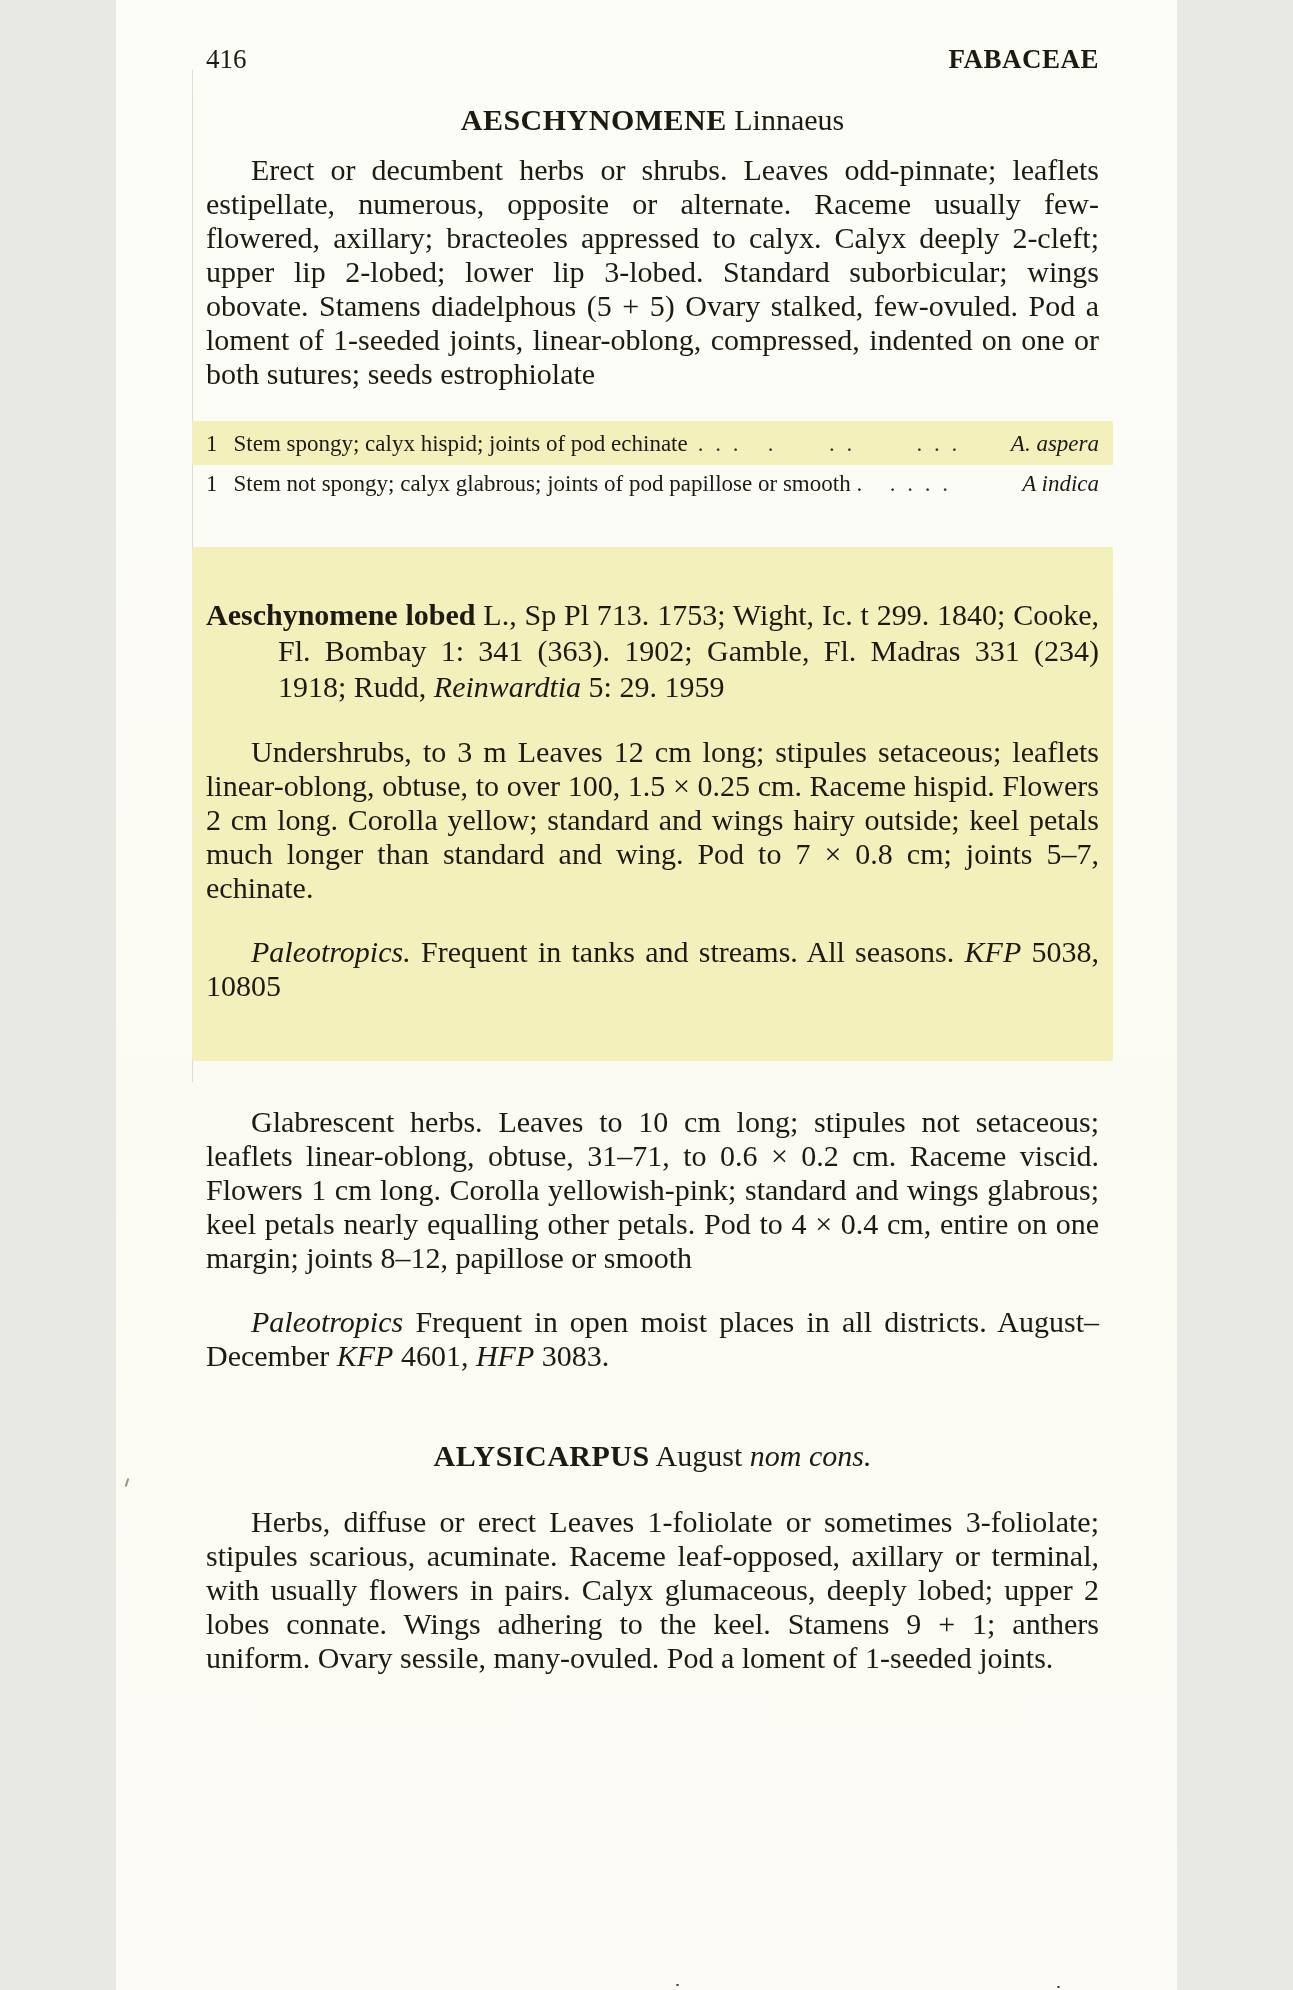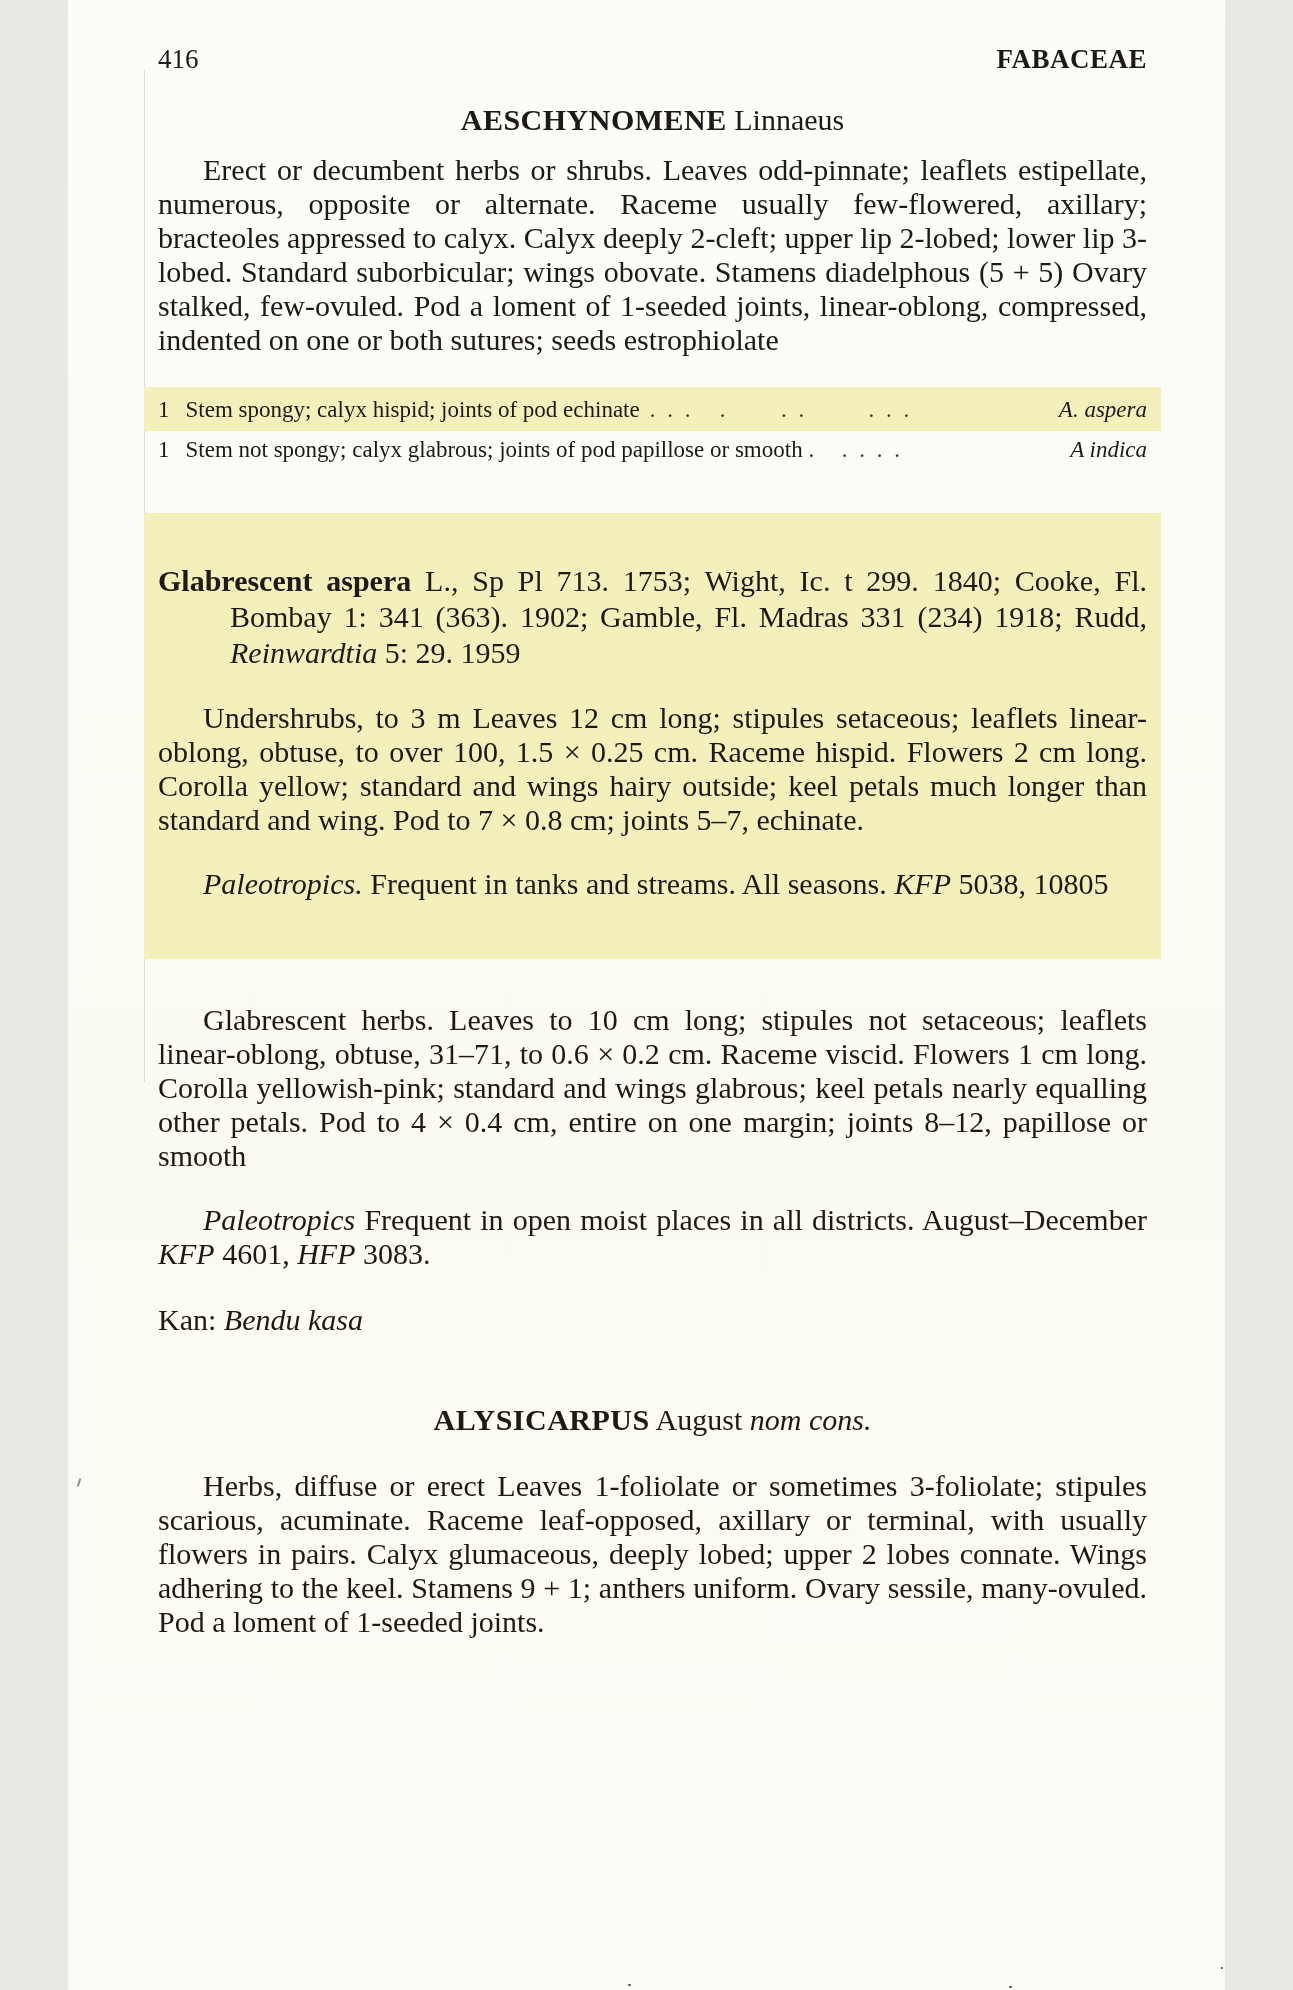--- a/index.html
+++ b/index.html
@@ -1,18 +1,18 @@
 <!DOCTYPE html>
 <html><head>
 <meta charset="utf-8">
 <style>
   html,body { margin:0; padding:0; background:#e8e8e4; }
   .page {
     position:relative;
-    width:1157px; height:1990px;
+    width:1061px; height:1990px;
     margin:0 auto;
     background:linear-gradient(180deg,#fdfdf8 0%, #fbfaf3 55%, #fcfbf5 100%);
     color:#1d1a14;
     font-family:"Liberation Serif","DejaVu Serif",serif;
     overflow:hidden;
   }
   .content { position:absolute; left:90px; right:78px; top:44px; }
 
   .page-header { display:flex; justify-content:space-between; align-items:baseline; font-size:27px; }
   .family { font-weight:bold; letter-spacing:0.5px; }
@@ -81,29 +81,28 @@
       </div>
       <div class="key-row plain">
         <span class="key-num">1</span>
         <span class="key-text">Stem not spongy; calyx glabrous; joints of pod papillose or smooth .</span>
         <span class="key-leader">  . . . .</span>
         <span class="key-species">A indica</span>
       </div>
     </div>
 
     <div class="highlight-block">
-      <p class="citation"><span class="seg-b">Glabrescent aspera</span><span> L., Sp Pl 713. 1753; Wight, Ic. t 299. 1840; Cooke, Fl. Bombay 1: 341 (363). 1902; Gamble, Fl. Madras 331 (234) 1918; Rudd, </span><span class="seg-i">Reinwardtia</span><span> 5: 29. 1959</span></p>
+      <p class="citation"><span class="seg-b">Aeschynomene lobed</span><span> L., Sp Pl 713. 1753; Wight, Ic. t 299. 1840; Cooke, Fl. Bombay 1: 341 (363). 1902; Gamble, Fl. Madras 331 (234) 1918; Rudd, </span><span class="seg-i">Reinwardtia</span><span> 5: 29. 1959</span></p>
       <p class="body-text indent-first species-desc"><span>Undershrubs, to 3 m  Leaves 12 cm long; stipules setaceous; leaflets linear-oblong, obtuse, to over 100, 1.5 × 0.25 cm. Raceme hispid. Flowers 2 cm long. Corolla yellow; standard and wings hairy outside; keel petals much longer than standard and wing. Pod to 7 × 0.8 cm; joints 5–7, echinate.</span></p>
       <p class="body-text indent-first distribution"><span class="seg-i">Paleotropics.</span><span> Frequent in tanks and streams. All seasons. </span><span class="seg-i">KFP</span><span> 5038, 10805</span></p>
     </div>
 
     <div class="block-indica">
       <p class="body-text indent-first species-desc"><span>Glabrescent herbs. Leaves to 10 cm long; stipules not setaceous; leaflets linear-oblong, obtuse, 31–71, to 0.6 × 0.2 cm. Raceme viscid. Flowers 1 cm long. Corolla yellowish-pink; standard and wings glabrous; keel petals nearly equalling other petals. Pod to 4 × 0.4 cm, entire on one margin; joints 8–12, papillose or smooth</span></p>
       <p class="body-text indent-first distribution"><span class="seg-i">Paleotropics</span><span> Frequent in open moist places in all districts. August–December  </span><span class="seg-i">KFP</span><span> 4601, </span><span class="seg-i">HFP</span><span> 3083.</span></p>
-      <p class="vernacular"><span>Kan: </span><span class="seg-i">Bendu kasa</span></p>
     </div>
 
     <div class="genus-heading genus2-heading">
       <span class="gname">ALYSICARPUS</span><span> </span><span class="gauthor">August</span><span> </span><span class="gnom">nom cons.</span>
     </div>
 
     <p class="body-text indent-first para-final"><span>Herbs, diffuse or erect  Leaves 1-foliolate or sometimes 3-foliolate; stipules scarious, acuminate. Raceme leaf-opposed, axillary or terminal, with usually flowers in pairs. Calyx glumaceous, deeply lobed; upper 2 lobes connate. Wings adhering to the keel. Stamens 9 + 1; anthers uniform. Ovary sessile, many-ovuled. Pod a loment of 1-seeded joints.</span></p>
 
   </div>
 

